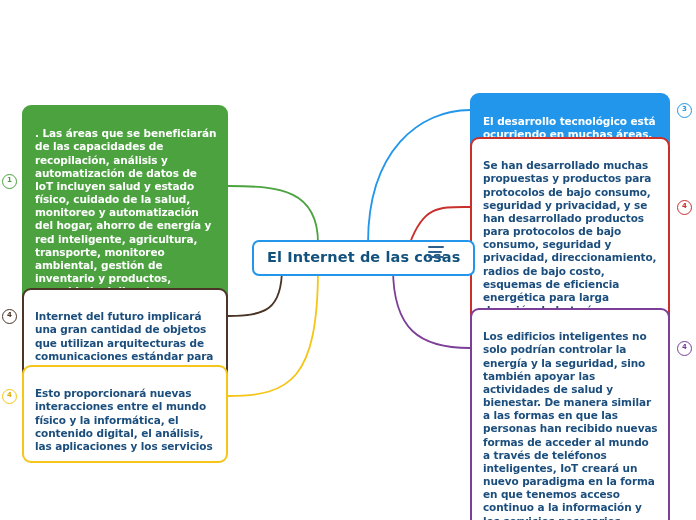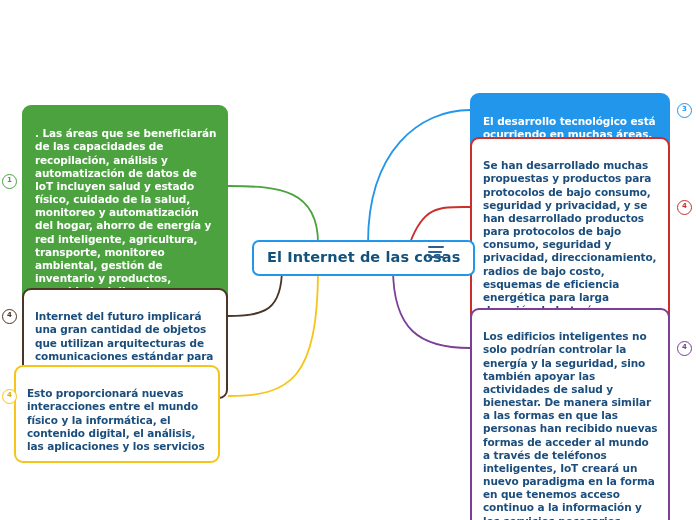--- a/index.html
+++ b/index.html
@@ -129,21 +129,21 @@
   <div class="node outlined" style="left:470px; top:308px; width:200px; border-color:#7b3f98;">
     <span>Los edificios inteligentes no solo podrían controlar la energía y la seguridad, sino también apoyar las actividades de salud y bienestar. De manera similar a las formas en que las personas han recibido nuevas formas de acceder al mundo a través de teléfonos inteligentes, IoT creará un nuevo paradigma en la forma en que tenemos acceso continuo a la información y los servicios necesarios.</span>
   </div>
   <div class="badge" style="left:677px; top:341px; border-color:#7b3f98; color:#7b3f98;">4</div>
 
   <div class="node outlined" style="left:22px; top:288px; width:206px; border-color:#4a3526;">
     <span>Internet del futuro implicará una gran cantidad de objetos que utilizan arquitecturas de comunicaciones estándar para proporcionar servicios a los usuarios finales.</span>
   </div>
   <div class="badge" style="left:2px; top:309px; border-color:#4a3526; color:#4a3526;">4</div>
 
-  <div class="node outlined" style="left:14px; top:365px; width:206px; border-color:#f5c518;">
+  <div class="node outlined" style="left:22px; top:365px; width:206px; border-color:#f5c518;">
     <span> Esto proporcionará nuevas interacciones entre el mundo físico y la informática, el contenido digital, el análisis, las aplicaciones y los servicios</span>
   </div>
   <div class="badge" style="left:2px; top:389px; border-color:#f5c518; color:#d9ab08;">4</div>
 
   <div class="node central" style="left:252px; top:240px;">
     <span>El Internet de las cosas</span>
   </div>
 
   <div class="hamburger" style="left:428px; top:245px;">
     <i></i>

